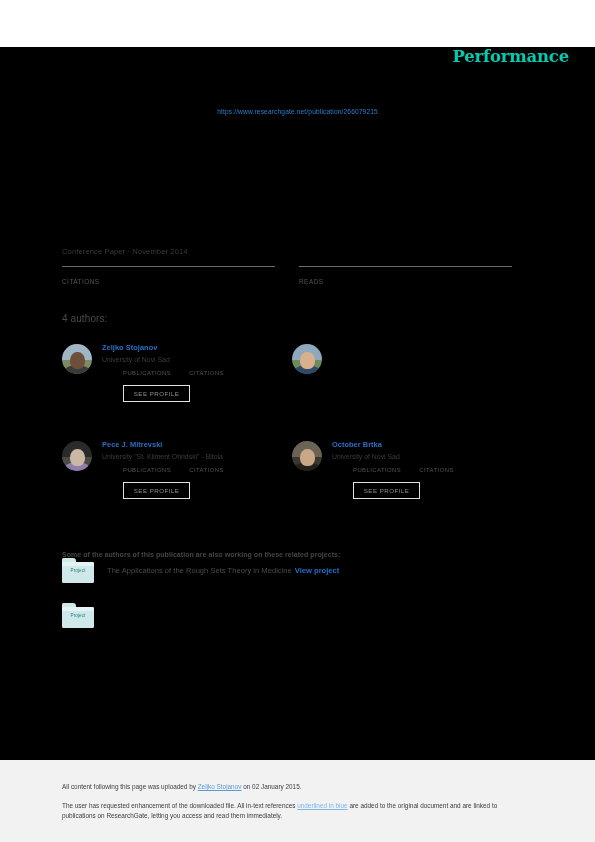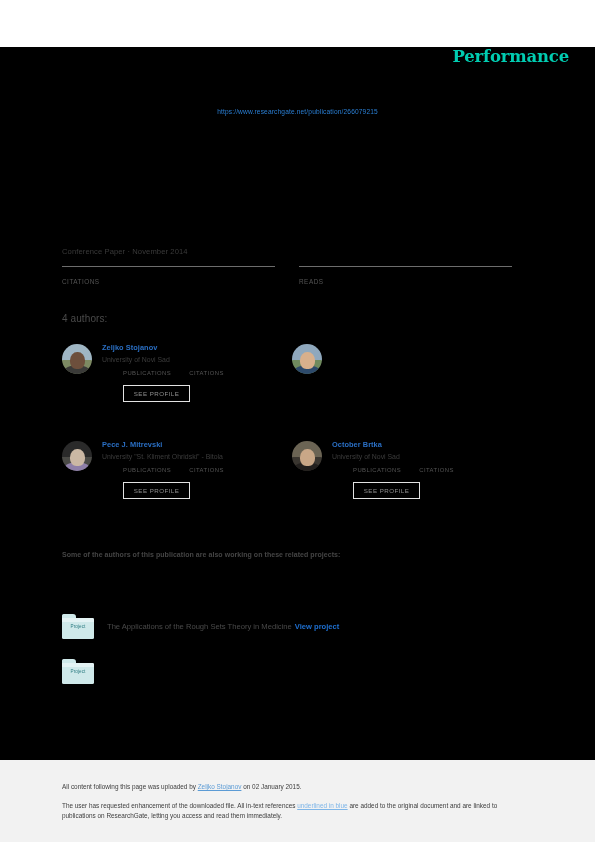--- a/index.html
+++ b/index.html
@@ -208,21 +208,21 @@
     left: 62px;
     top: 551px;
     color: #454545;
     font-size: 7px;
     font-weight: bold;
     letter-spacing: 0.05px;
   }
   .projects {
     position: absolute;
     left: 62px;
-    top: 604px;
+    top: 548px;
     width: 470px;
   }
   .project-row {
     display: flex;
     align-items: center;
     height: 45px;
   }
   .folder {
     width: 32px;
     height: 25px;

